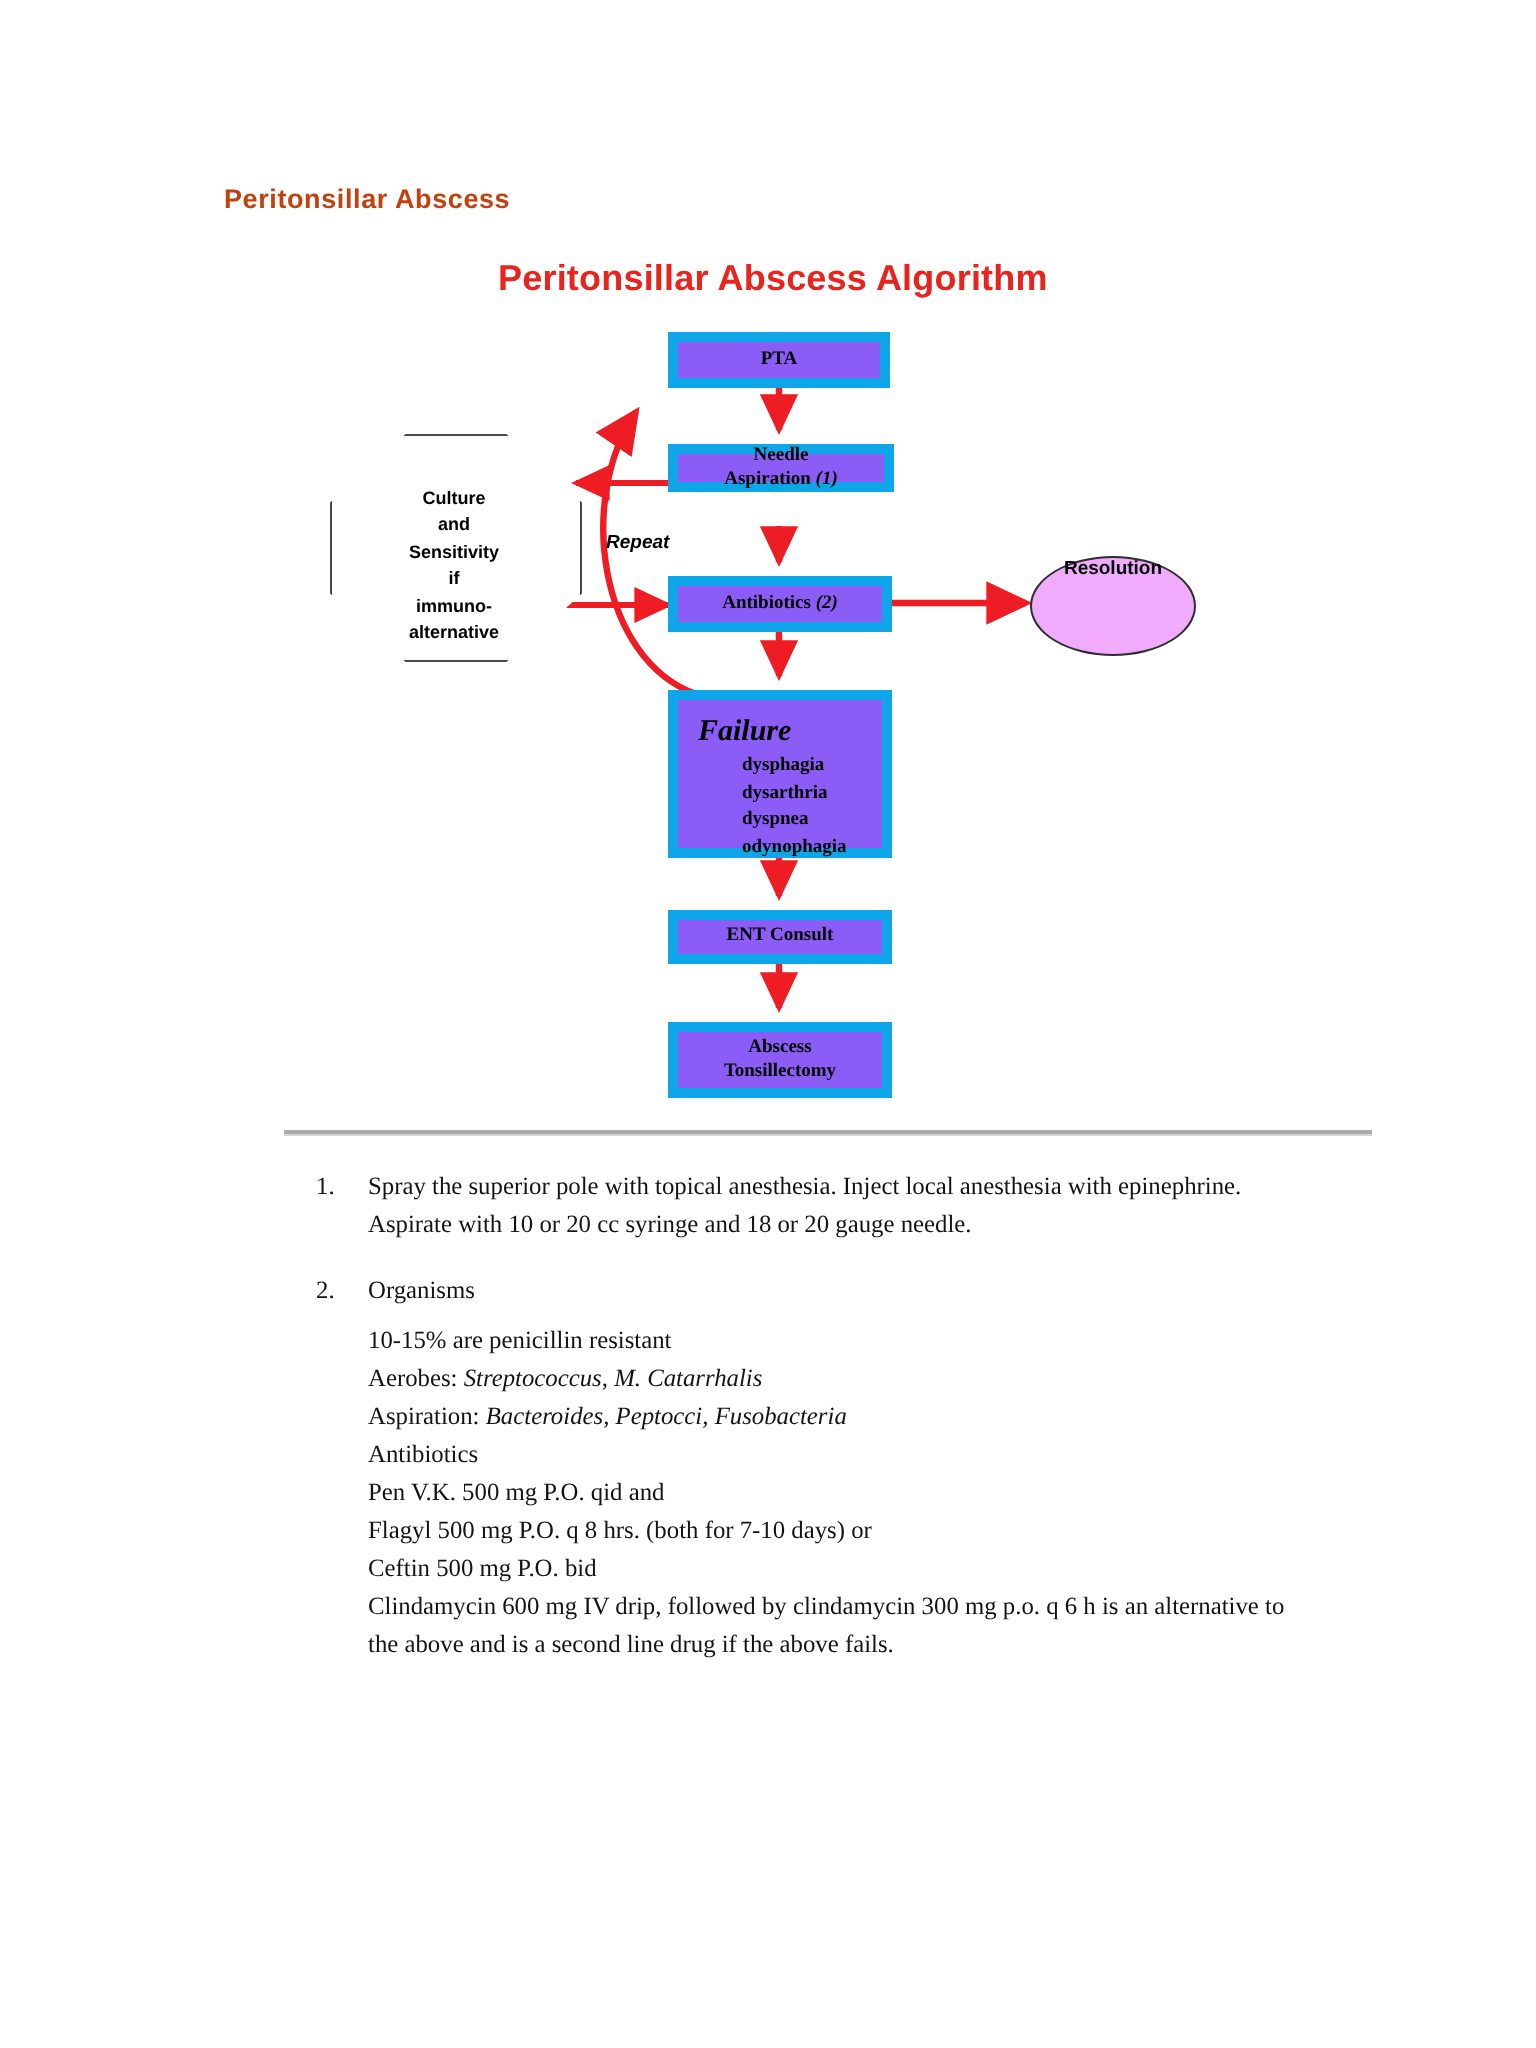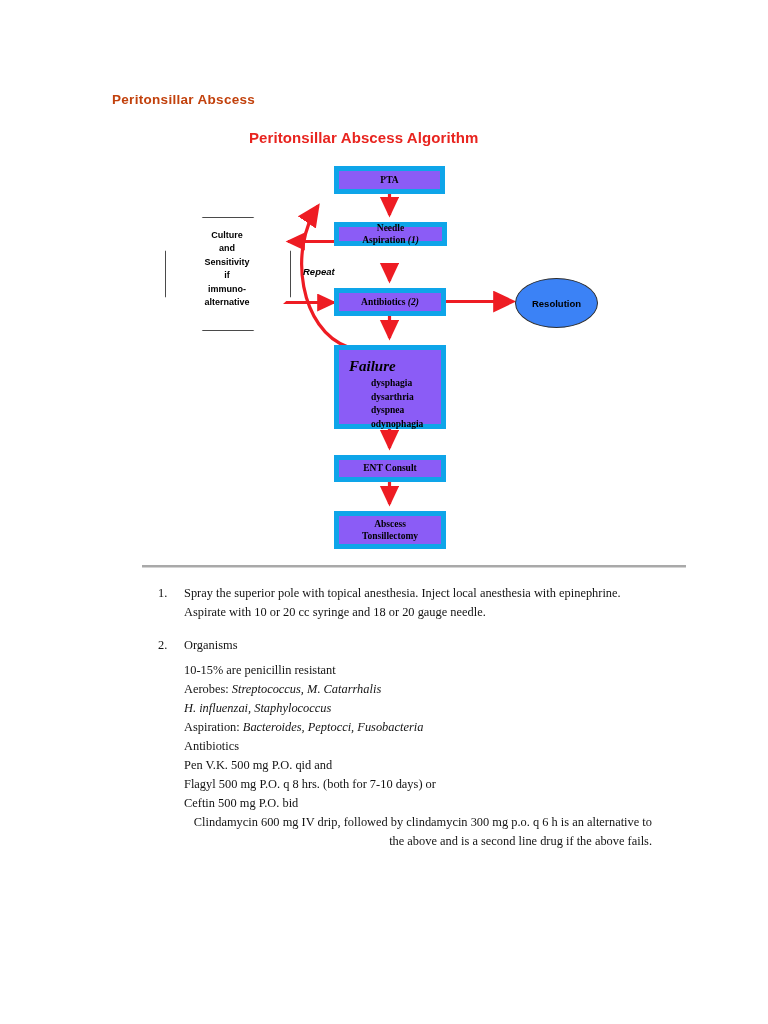--- a/index.html
+++ b/index.html
@@ -34,21 +34,21 @@
     font-weight: bold;
     letter-spacing: 0.3px;
     color: #c2410c;
     white-space: nowrap;
   }
   .algo-title {
     position: absolute;
     left: 249px;
     top: 129px;
     font-family: "Liberation Sans", sans-serif;
-    font-size: 15px;
+    font-size: 18px;
     font-weight: bold;
     letter-spacing: 0.1px;
     color: #e8241f;
     white-space: nowrap;
   }
 
   
   .flow {
     position: absolute;
     left: 0;
@@ -112,21 +112,21 @@
     height: 112px;
     background: #ffffff;
     border: 1px solid #4a4a4a;
     -webkit-clip-path: polygon(30% 0%, 70% 0%, 100% 30%, 100% 70%, 70% 100%, 30% 100%, 0% 70%, 0% 30%);
     clip-path: polygon(30% 0%, 70% 0%, 100% 30%, 100% 70%, 70% 100%, 30% 100%, 0% 70%, 0% 30%);
     z-index: 3;
   }
   .octagon-wrap {
     position: absolute;
     left: 165px;
-    top: 213px;
+    top: 227px;
     width: 124px;
     height: 112px;
     display: flex;
     align-items: center;
     justify-content: center;
     z-index: 4;
   }
   .octagon-label {
     font-family: "Liberation Sans", sans-serif;
     font-size: 9px;
@@ -138,23 +138,22 @@
 
   
   .ellipse {
     position: absolute;
     left: 515px;
     top: 278px;
     width: 81px;
     height: 48px;
     border: 1px solid #2e2e2e;
     border-radius: 50%;
-    background: #3b82f6;
+    background: #f0abfc;
     display: flex;
-    align-items: center;
     justify-content: center;
     font-family: "Liberation Sans", sans-serif;
     font-size: 9.5px;
     font-weight: bold;
     z-index: 3;
   }
 
   .repeat-label {
     position: absolute;
     left: 303px;
@@ -197,21 +196,21 @@
   .num-item .num {
     position: absolute;
     left: 6px;
     top: 0;
   }
   .sub-block {
     margin-left: 32px;
     margin-top: 0px;
   }
   .sub-block .line { display: block; white-space: nowrap; }
-  .sub-block .wrapline { display: block; text-align: right; }
+  .sub-block .wrapline { display: block; }
   .ital { font-style: italic; }
   .arrowtxt { letter-spacing: -1px; }
 </style>
 </head>
 <body>
 
 <div class="page">
 
   <div class="doc-title">Peritonsillar Abscess</div>
   <div class="algo-title">Peritonsillar Abscess Algorithm</div>
@@ -317,21 +316,20 @@
     <div class="num-item" style="margin-bottom:6px;">
       <span class="num">2.</span>
       <span>Organisms</span>
     </div>
 
     <div class="sub-block">
       <span class="line">10-15% are penicillin resistant</span>
 
       <span class="line"><span>Aerobes: </span><span class="ital">Streptococcus, M. Catarrhalis</span></span>
 
-      <span class="line ital">H. influenzai, Staphylococcus</span>
 
       <span class="line"><span>Aspiration: </span><span class="ital">Bacteroides, Peptocci, Fusobacteria</span></span>
 
 
       <span class="line">Antibiotics</span>
       <span class="line">Pen V.K. 500 mg P.O. qid and</span>
       <span class="line">Flagyl 500 mg P.O. q 8 hrs. (both for 7-10 days) or</span>
       <span class="line">Ceftin 500 mg P.O. bid</span>
 
 

